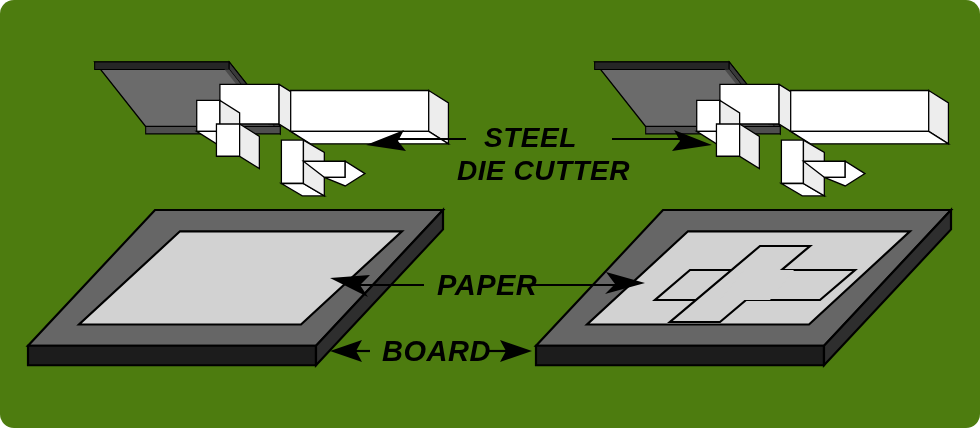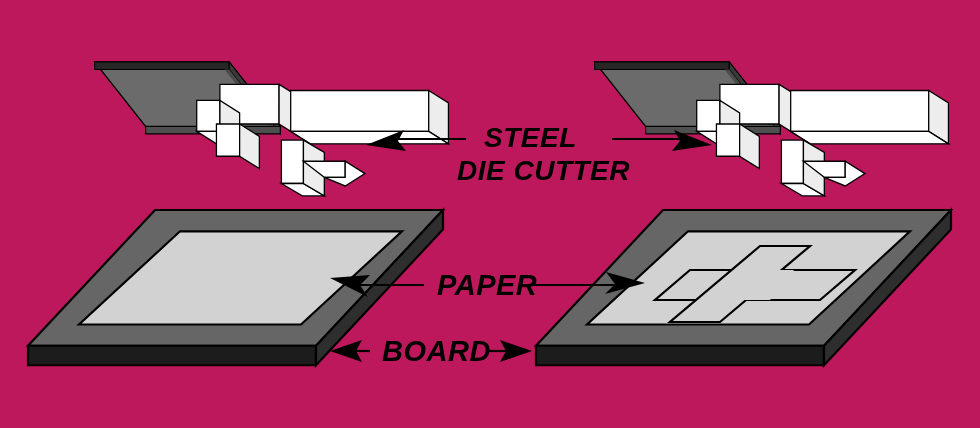--- a/index.html
+++ b/index.html
@@ -10,21 +10,22 @@
   body {
     width: 980px;
     height: 428px;
     font-family: "Liberation Sans", sans-serif;
     overflow: hidden;
   }
   #diagram-root {
     position: relative;
     width: 980px;
     height: 428px;
-    background: #be185d;
+    background: #4d7c0f;
+    border-radius: 14px;
   }
   svg#scene {
     display: block;
     width: 980px;
     height: 428px;
   }
   .lbl {
     font-family: "Liberation Sans", sans-serif;
     font-weight: bold;
     font-style: italic;

